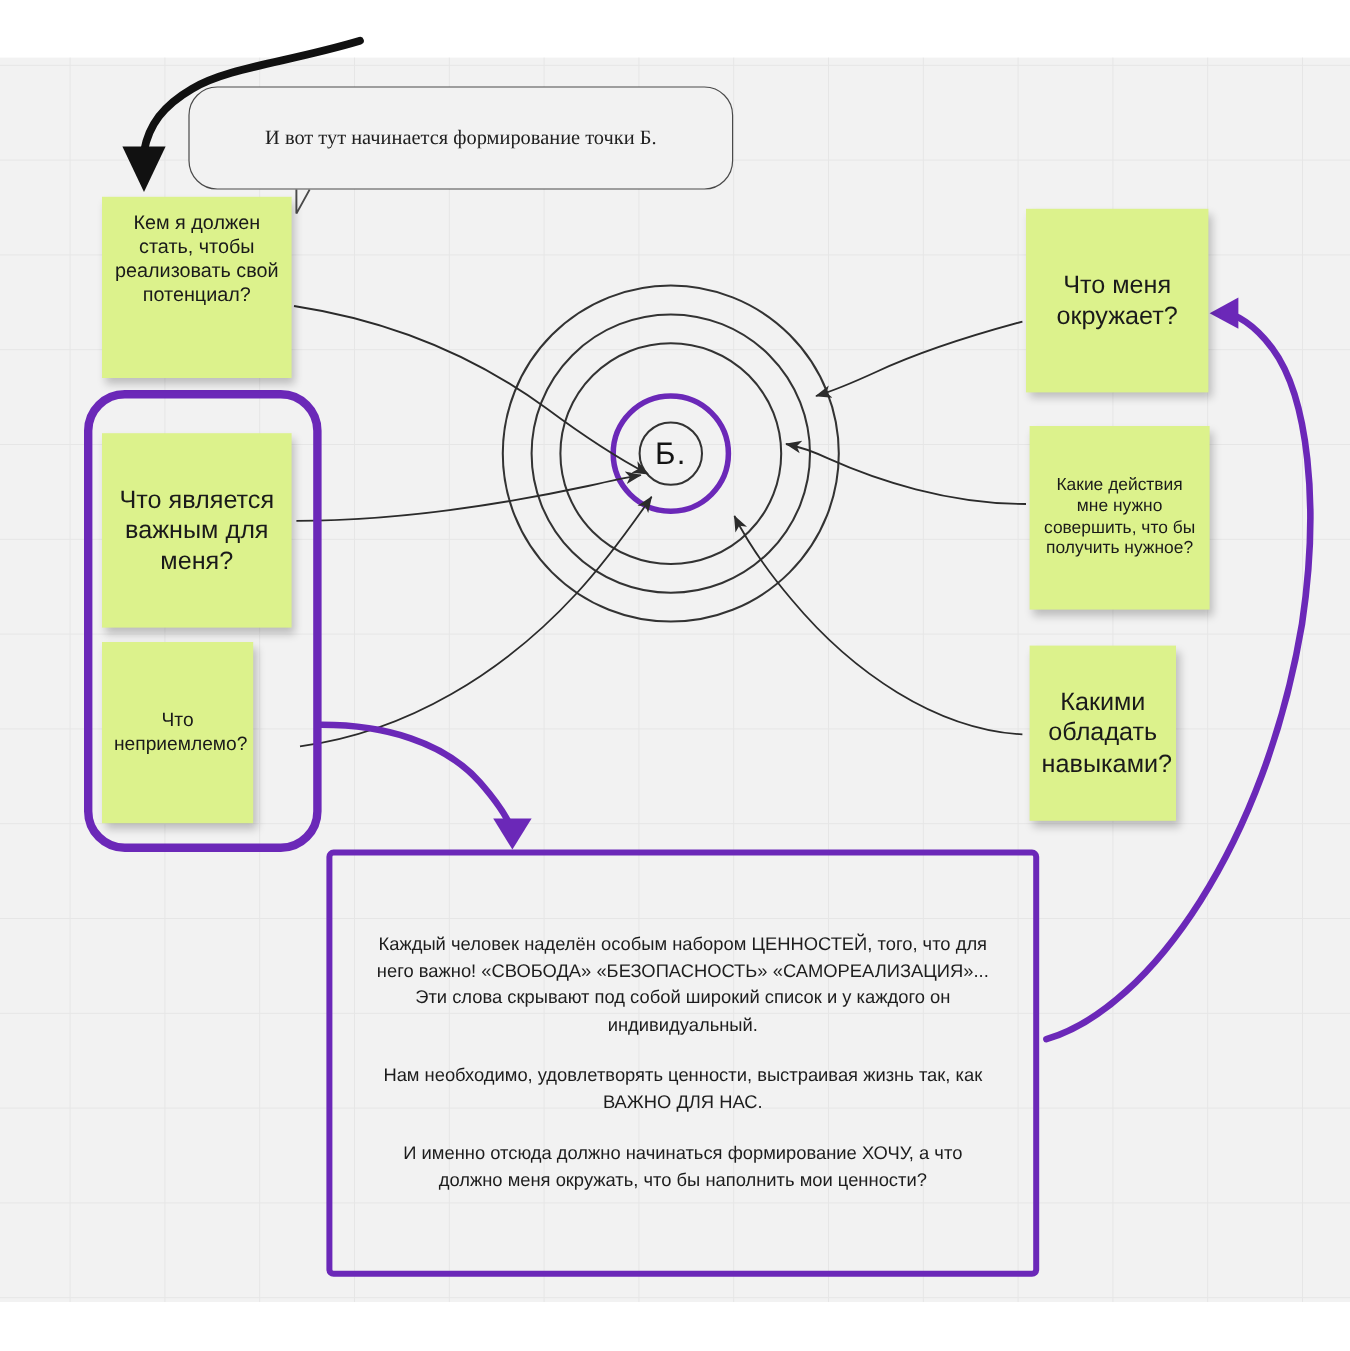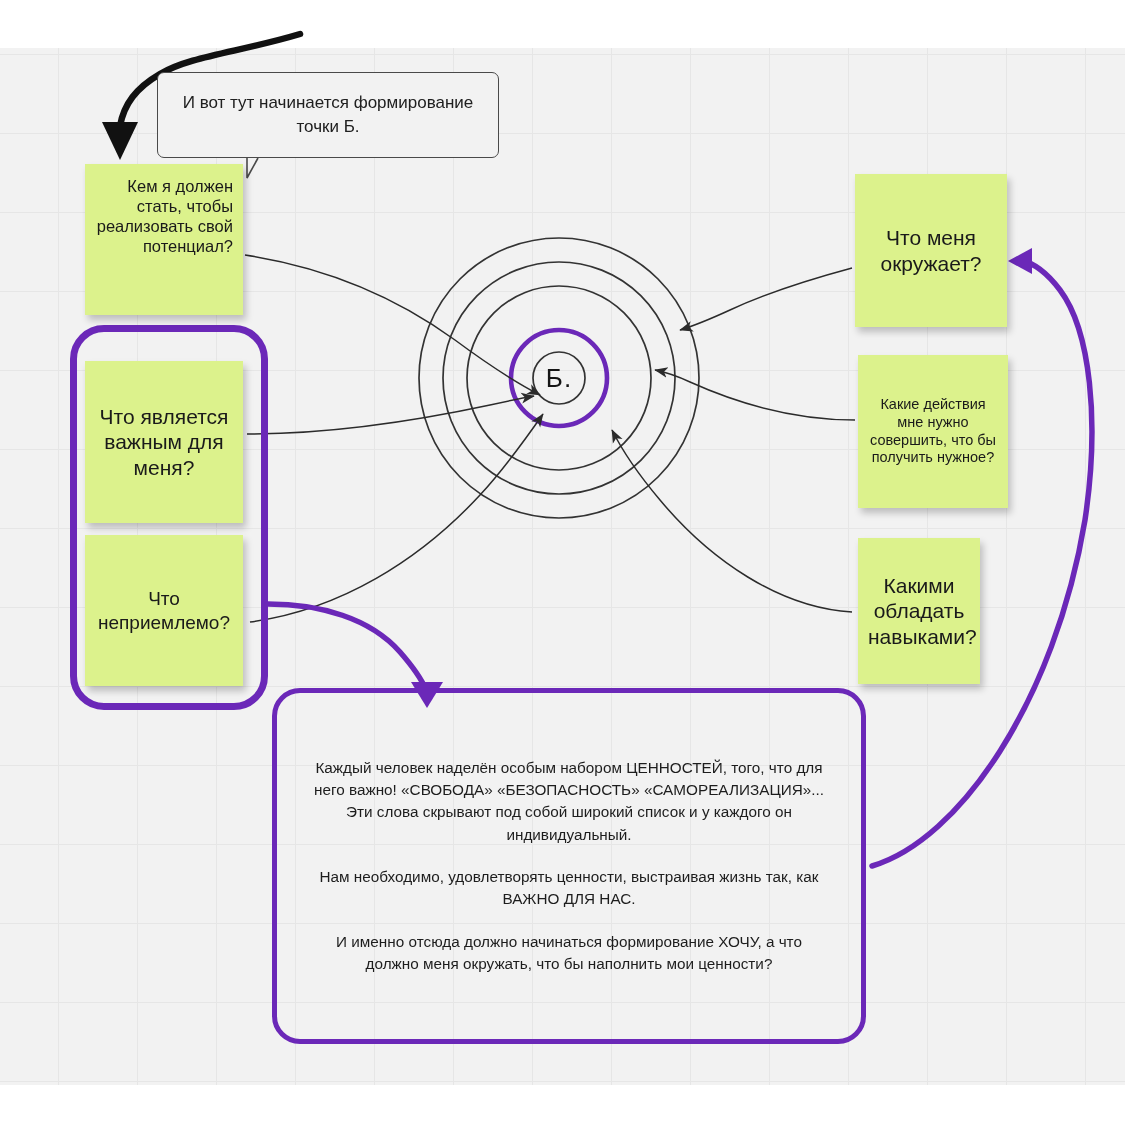--- a/index.html
+++ b/index.html
@@ -60,56 +60,56 @@
     padding: 6px 10px;
     line-height: 1.22;
   }
   .sticky .inner { width: 100%; }
 
   #note-potential {
     left: 85px; top: 164px; width: 158px; height: 151px;
     font-size: 16.5px;
     align-items: flex-start;
     padding-top: 12px;
-    text-align: right;
   }
   #note-important {
     left: 85px; top: 345px; width: 158px; height: 162px;
     font-size: 21px;
     margin-top: 16px;
   }
   #note-unacceptable {
-    left: 85px; top: 535px; width: 158px; height: 151px;
-    font-size: 19px;
+    left: 85px; top: 535px; width: 126px; height: 151px;
+    font-size: 16px;
   }
   #note-surrounds {
     left: 855px; top: 174px; width: 152px; height: 153px;
     font-size: 21px;
   }
   #note-actions {
     left: 858px; top: 355px; width: 150px; height: 153px;
     font-size: 14.5px;
   }
   #note-skills {
     left: 858px; top: 538px; width: 122px; height: 146px;
     font-size: 21px;
   }
 
   
   #speech-bubble {
     position: absolute;
     left: 157px; top: 72px;
-    width: 342px; height: 86px;
+    width: 454px; height: 86px;
     border: 1.6px solid #4a4a4a;
-    border-radius: 7px;
+    border-radius: 24px;
     background: #f2f2f2;
     display: flex;
     align-items: center;
     justify-content: center;
     box-sizing: border-box;
+    font-family: Liberation Serif, serif;
   }
   #speech-bubble .bubble-text {
     font-size: 17px;
     color: #202020;
     text-align: center;
     line-height: 1.4;
     padding: 0 18px;
   }
 
   
@@ -119,24 +119,24 @@
     width: 198px; height: 385px;
     border: 7px solid #6b28b8;
     border-radius: 34px;
     box-sizing: border-box;
     background: transparent;
   }
 
   
   #values-panel {
     position: absolute;
-    left: 272px; top: 688px;
+    left: 272px; top: 708px;
     width: 594px; height: 356px;
     border: 5px solid #6b28b8;
-    border-radius: 28px;
+    border-radius: 6px;
     box-sizing: border-box;
     background: transparent;
     display: flex;
     flex-direction: column;
     justify-content: center;
     padding: 0 34px;
   }
   #values-panel p {
     margin: 0 0 20px 0;
     font-size: 15.3px;

